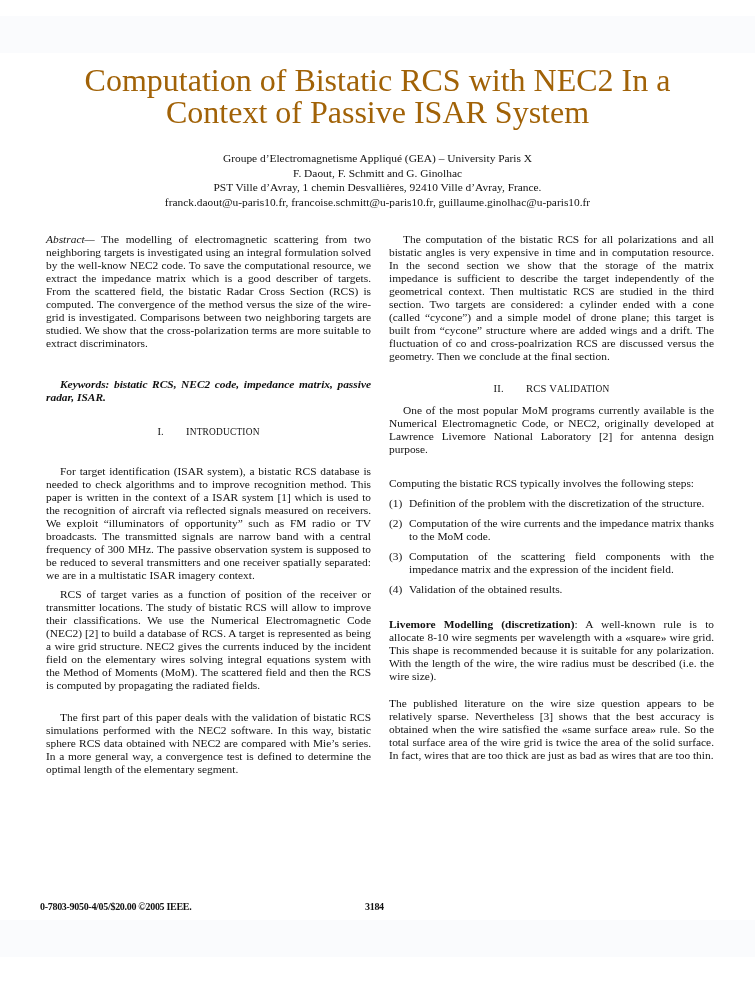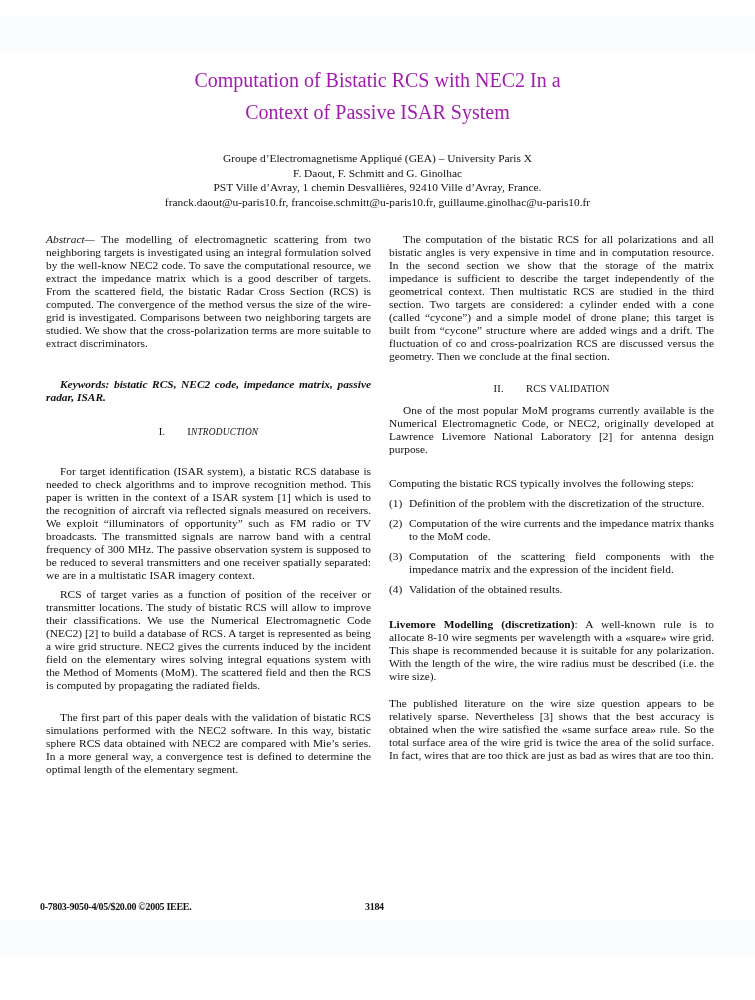--- a/index.html
+++ b/index.html
@@ -7,21 +7,21 @@
       width: 755px; height: 1000px; background: #ffffff; position: relative; overflow: hidden;
       font-family: "Liberation Serif", "DejaVu Serif", serif; color: #111;
     }
     .band { position: absolute; left: 0; width: 755px; background: #fafbfd; }
     .band.top { top: 16px; height: 37px; }
     .band.bottom { top: 920px; height: 37px; }
     .page { position: absolute; left: 0; top: 0; width: 755px; height: 1000px; }
 
     .title {
       position: absolute; left: 40px; width: 675px; top: 64px;
-      text-align: center; font-size: 20px; line-height: 32px; color: #a21caf;
+      text-align: center; font-size: 32px; line-height: 32px; color: #a16207;
     }
     .authors {
       position: absolute; left: 40px; width: 675px; top: 151px;
       text-align: center; font-size: 11.4px; line-height: 14.6px;
     }
     .authors div { white-space: nowrap; }
 
     .col { position: absolute; width: 325px; font-size: 11.4px; line-height: 13px; }
     .col.left { left: 46px; top: 233px; }
     .col.right { left: 389px; top: 233px; }
@@ -70,21 +70,21 @@
   </div>
 
   <div class="col left">
     <p class="abstract">
       <i>Abstract</i><i>—</i><b> The modelling of electromagnetic scattering from two neighboring targets is investigated using an integral formulation solved by the well-know NEC2 code. To save the computational resource, we extract the impedance matrix which is a good describer of targets. From the scattered field, the bistatic Radar Cross Section (RCS) is computed. The convergence of the method versus the size of the wire-grid is investigated. Comparisons between two neighboring targets are studied. We show that the cross-polarization terms are more suitable to extract discriminators.</b>
     </p>
 
     <p class="keywords indent" style="margin-top:28px;">Keywords: bistatic RCS, NEC2 code, impedance matrix, passive radar, ISAR.</p>
 
     <div class="section-head" style="margin-top:21px;">
-      <span class="num">I.</span><span>I</span><span class="sc" style="font-size:9.4px;font-style:italic;">NTRODUCTION</span>
+      <span class="num">I.</span><span>I</span><span class="sc" style="font-size:9.4px;">NTRODUCTION</span>
     </div>
 
     <p class="indent" style="margin-top:26px;">For target identification (ISAR system), a bistatic RCS database is needed to check algorithms and to improve recognition method. This paper is written in the context of a ISAR system [1] which is used to the recognition of aircraft via reflected signals measured on receivers. We exploit “illuminators of opportunity” such as FM radio or TV broadcasts. The transmitted signals are narrow band with a central frequency of 300 MHz. The passive observation system is supposed to be reduced to several transmitters and one receiver spatially separated: we are in a multistatic ISAR imagery context.</p>
     <p class="indent" style="margin-top:6px;">RCS of target varies as a function of position of the receiver or transmitter locations. The study of  bistatic RCS will allow to improve their classifications. We use the Numerical Electromagnetic Code (NEC2) [2] to build a database of RCS. A target is represented as being a wire grid structure. NEC2 gives the currents induced by the incident field on the elementary wires solving integral equations system with the Method of Moments (MoM). The scattered field and then the RCS is computed by propagating the radiated fields.</p>
     <p class="indent" style="margin-top:19px;">The first part of this paper deals with the validation of bistatic RCS simulations performed with the NEC2 software. In this way,  bistatic sphere RCS data obtained with NEC2 are compared with Mie’s series.  In a more general way, a convergence test is defined to determine the optimal length of the elementary segment.</p>
   </div>
 
   <div class="col right">
     <p class="indent">The computation of the bistatic RCS for all polarizations and all bistatic angles is very expensive in time and in computation resource. In the second section we show that the storage of the matrix impedance is sufficient to describe the target independently of the geometrical context. Then multistatic RCS are studied in the third section. Two targets are considered: a cylinder ended with a cone (called “cycone”) and a simple model of drone plane; this target is built from “cycone” structure where are added wings and a drift. The fluctuation of co and cross-poalrization RCS are discussed versus the geometry. Then we conclude at the final section.</p>
 

